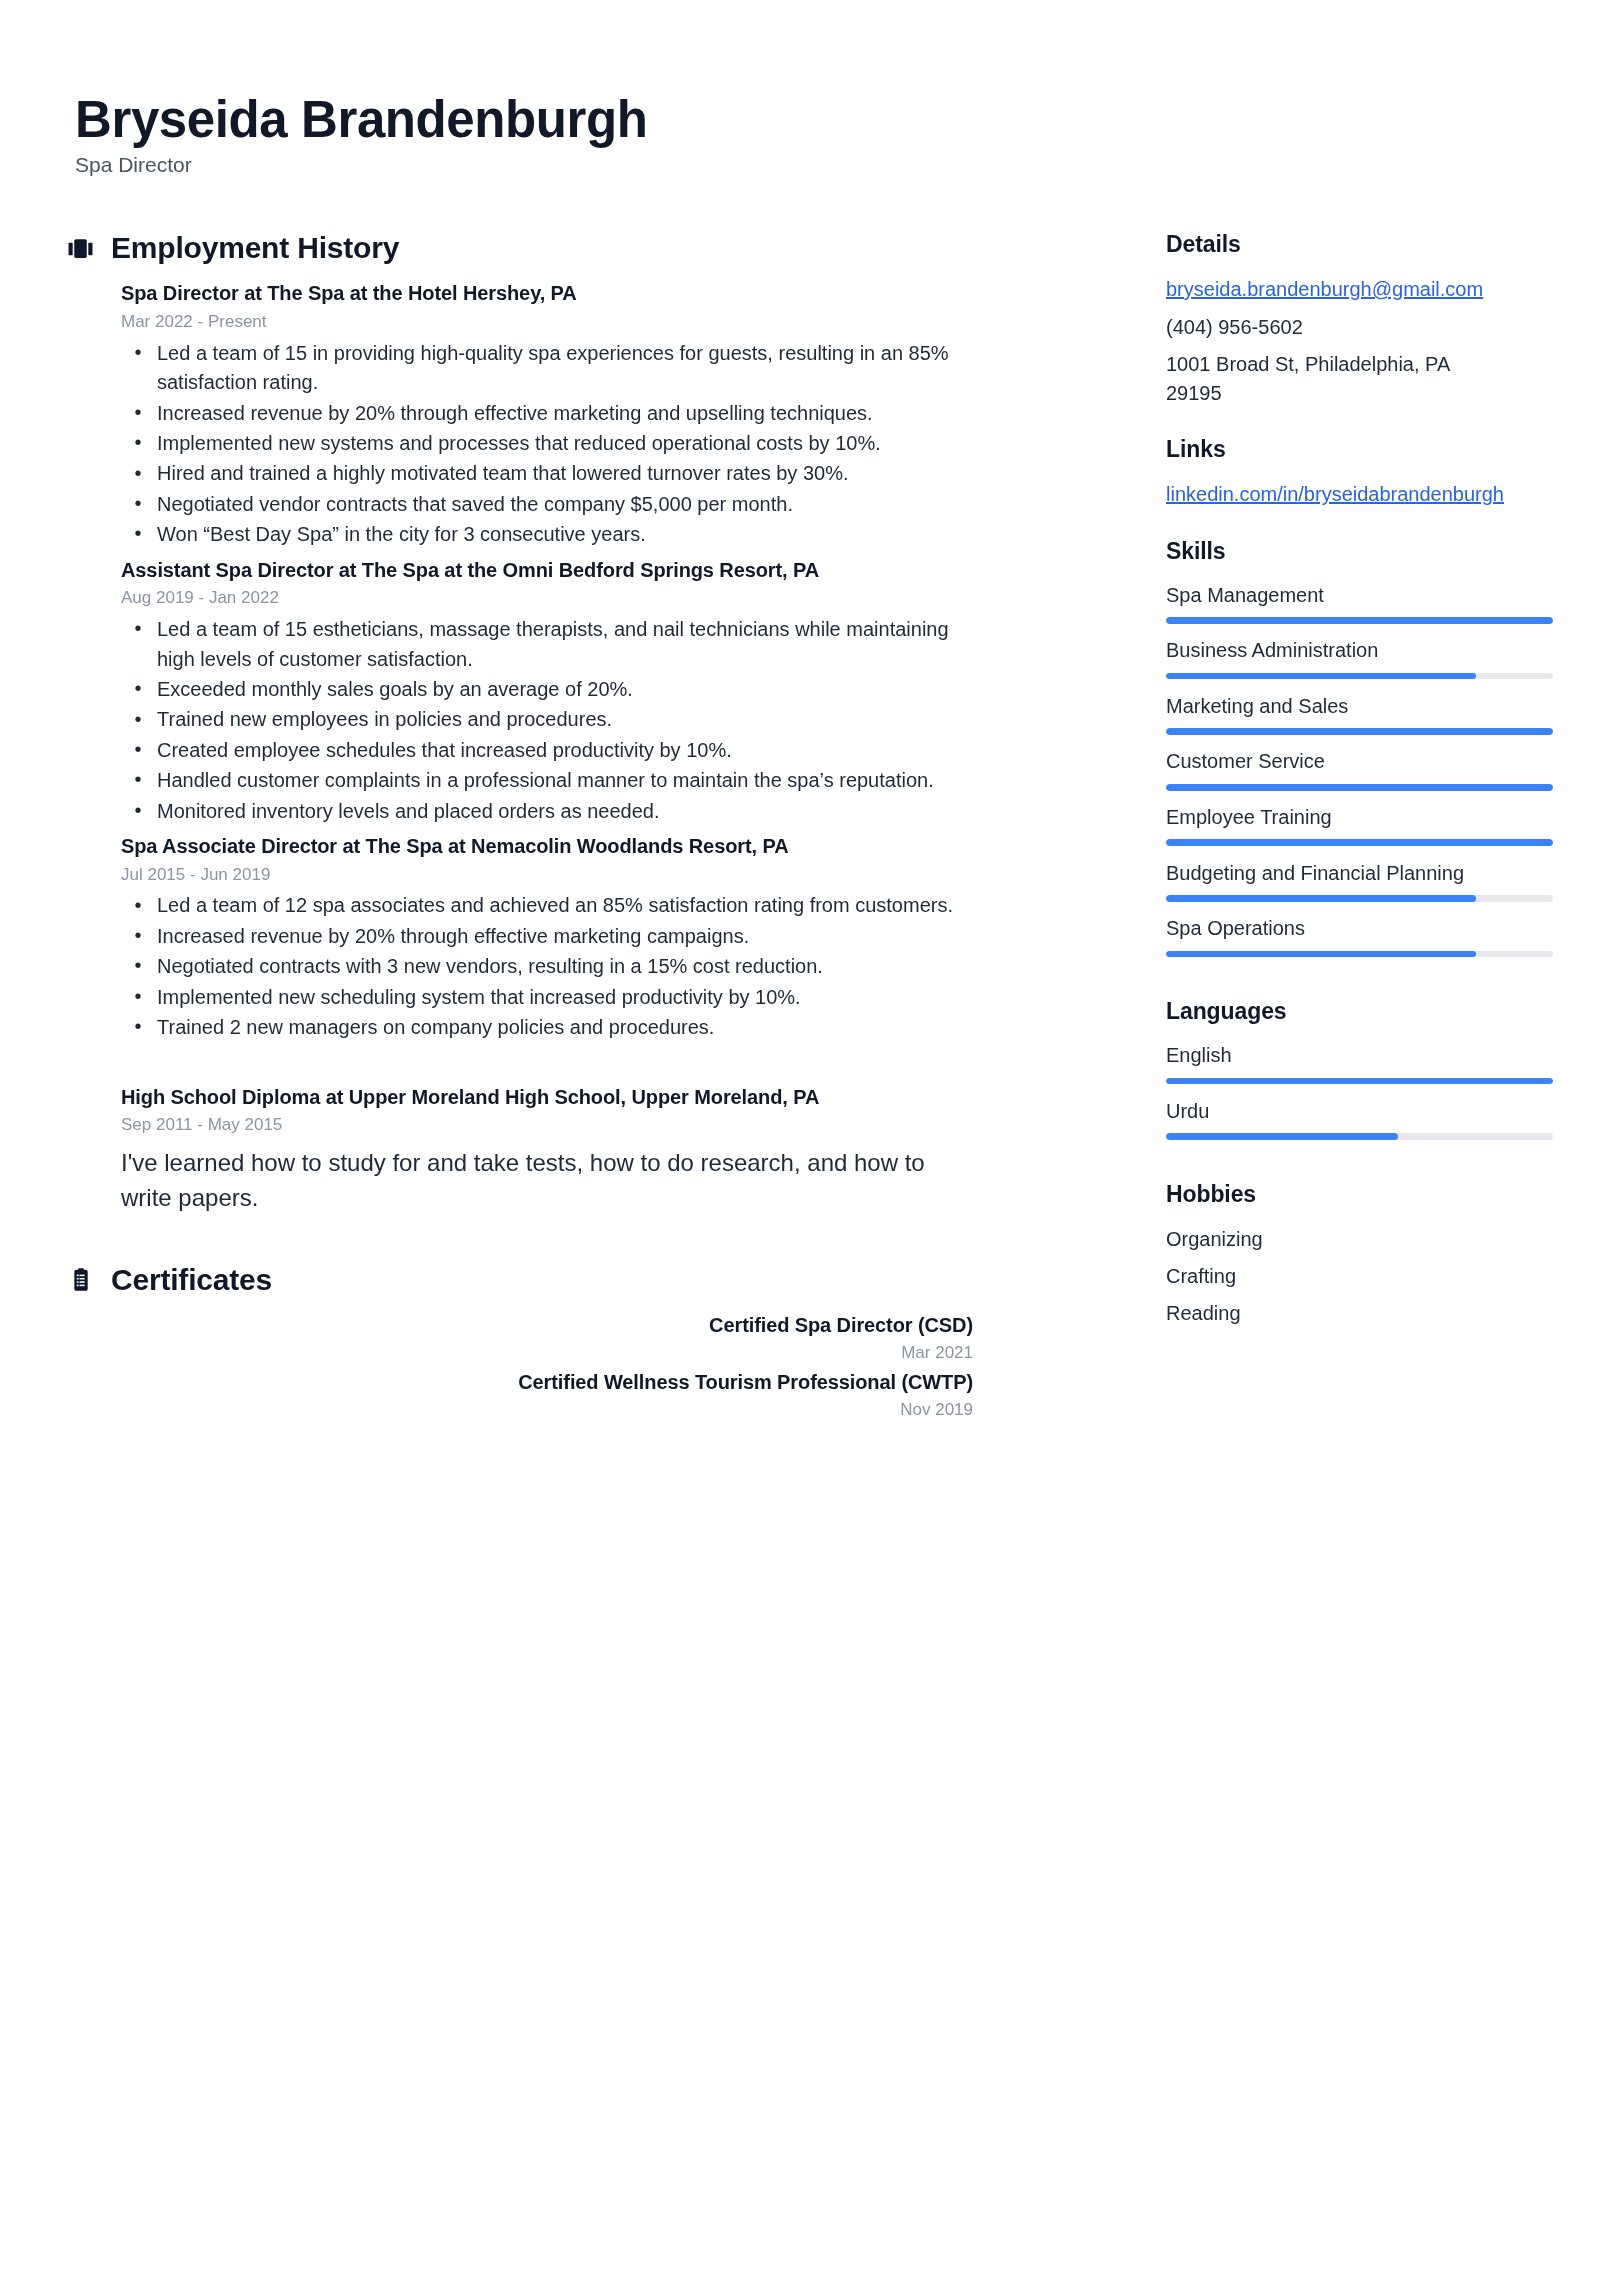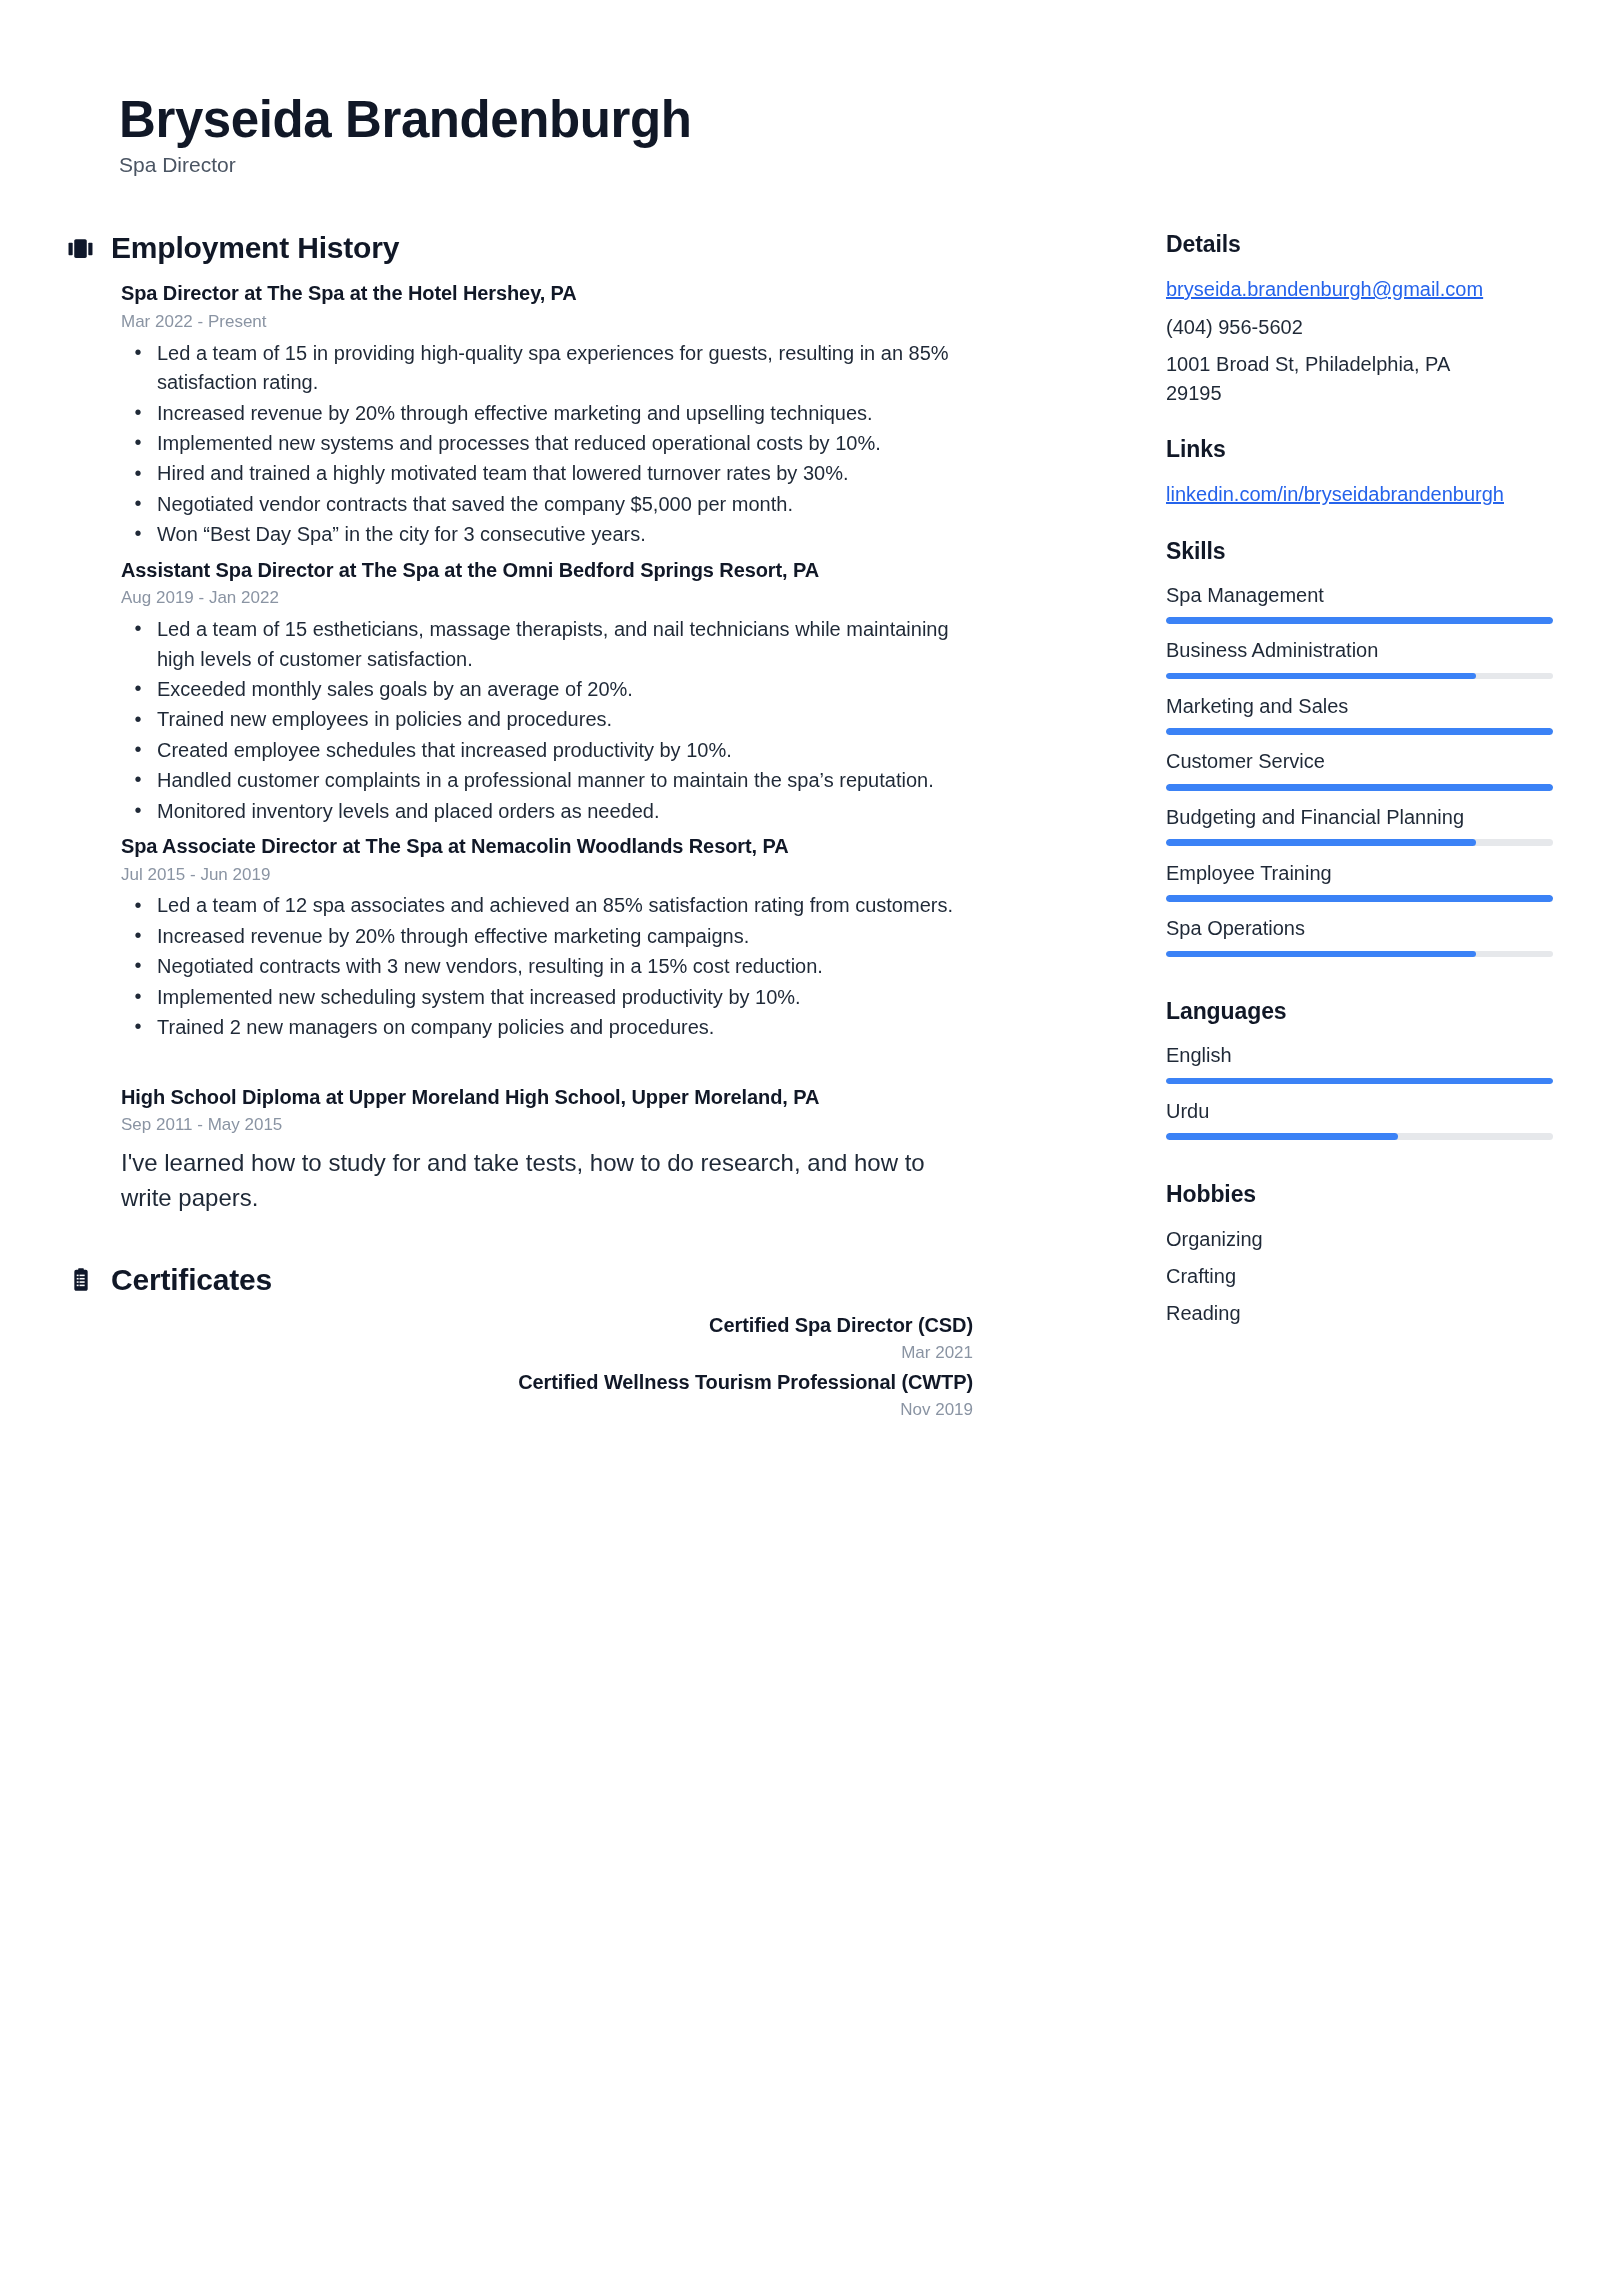--- a/index.html
+++ b/index.html
@@ -18,21 +18,21 @@
   .page {
     position: relative;
     width: 1624px;
     min-height: 2295px;
     background: #ffffff;
     padding: 0;
   }
 
   
   .header {
-    padding: 91px 0 0 119px;
+    padding: 91px 0 0 75px;
   }
   .full-name {
     font-size: 51px;
     font-weight: 700;
     letter-spacing: -0.4px;
     color: #111827;
     line-height: 1.12;
   }
   .job-title {
     font-size: 21px;
@@ -322,29 +322,29 @@
             <div class="rated-fill" style="width: 100%;"></div>
           </div>
         </div>
         <div class="rated-item">
           <div class="rated-label">Customer Service</div>
           <div class="rated-track">
             <div class="rated-fill" style="width: 100%;"></div>
           </div>
         </div>
         <div class="rated-item">
+          <div class="rated-label">Employee Training</div>
+          <div class="rated-track">
+            <div class="rated-fill" style="width: 100%;"></div>
+          </div>
+        </div>
+        <div class="rated-item">
           <div class="rated-label">Budgeting and Financial Planning</div>
           <div class="rated-track">
             <div class="rated-fill" style="width: 80%;"></div>
-          </div>
-        </div>
-        <div class="rated-item">
-          <div class="rated-label">Employee Training</div>
-          <div class="rated-track">
-            <div class="rated-fill" style="width: 100%;"></div>
           </div>
         </div>
         <div class="rated-item">
           <div class="rated-label">Spa Operations</div>
           <div class="rated-track">
             <div class="rated-fill" style="width: 80%;"></div>
           </div>
         </div>
       </div>
 

